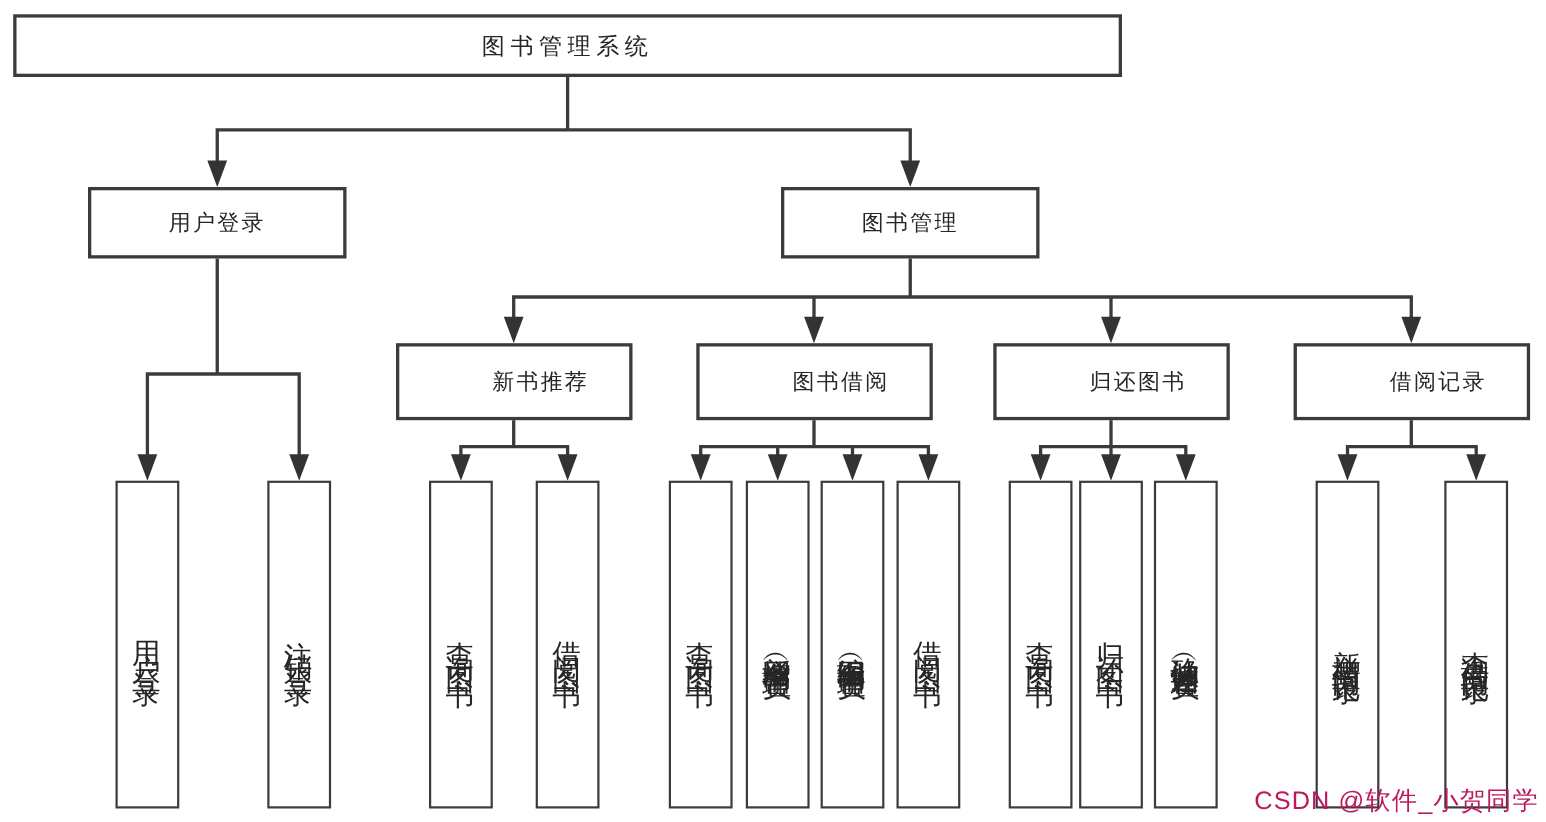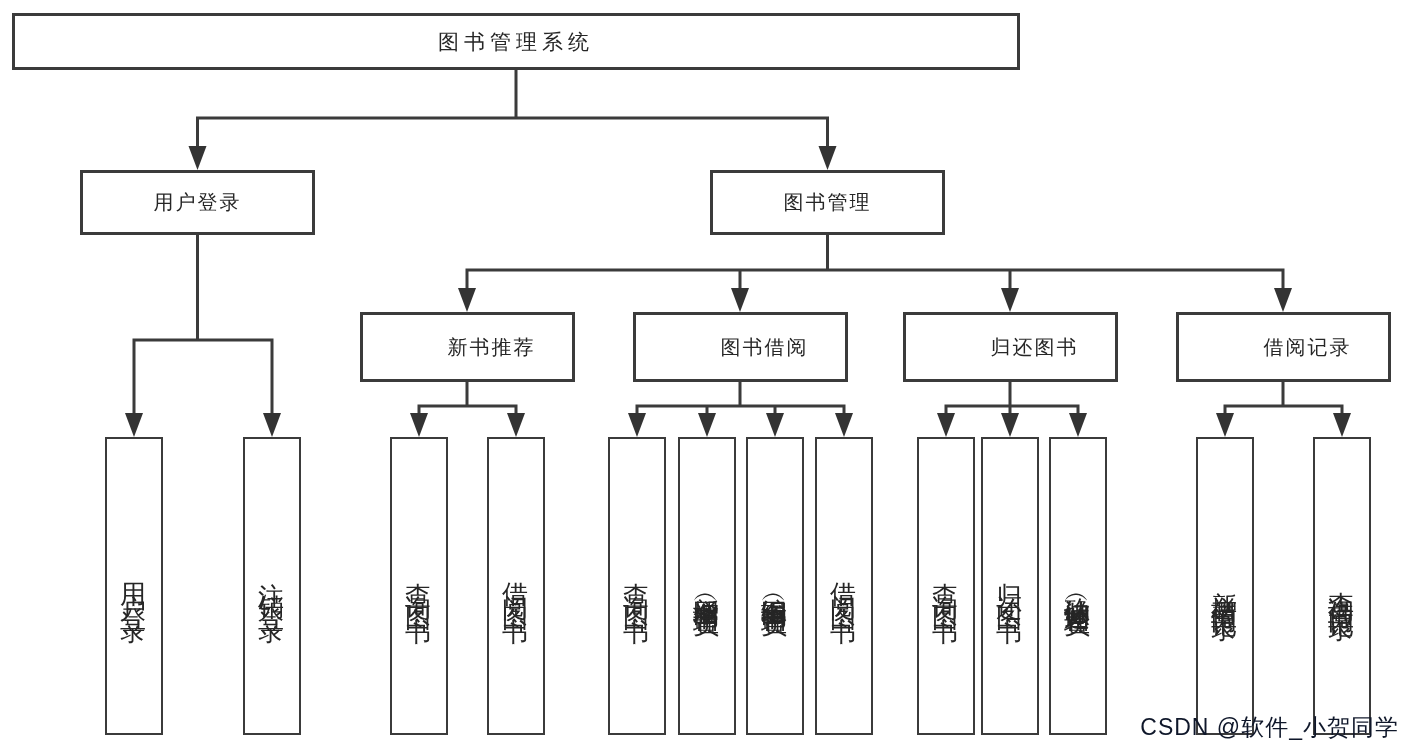--- a/index.html
+++ b/index.html
@@ -77,21 +77,21 @@
   .v9  { left: 917px; }
   .v10 { left: 981px; }
   .v11 { left: 1049px; }
   .v12 { left: 1196px; }
   .v13 { left: 1313px; }
 
   .watermark {
     position: absolute;
     right: 6px; bottom: 4px;
     font-size: 23px;
-    color: #0f172a;
+    color: #be185d;
     letter-spacing: 1px;
     z-index: 3;
     white-space: nowrap;
   }
 </style>
 </head>
 <body>
 
 <div class="canvas">
 

